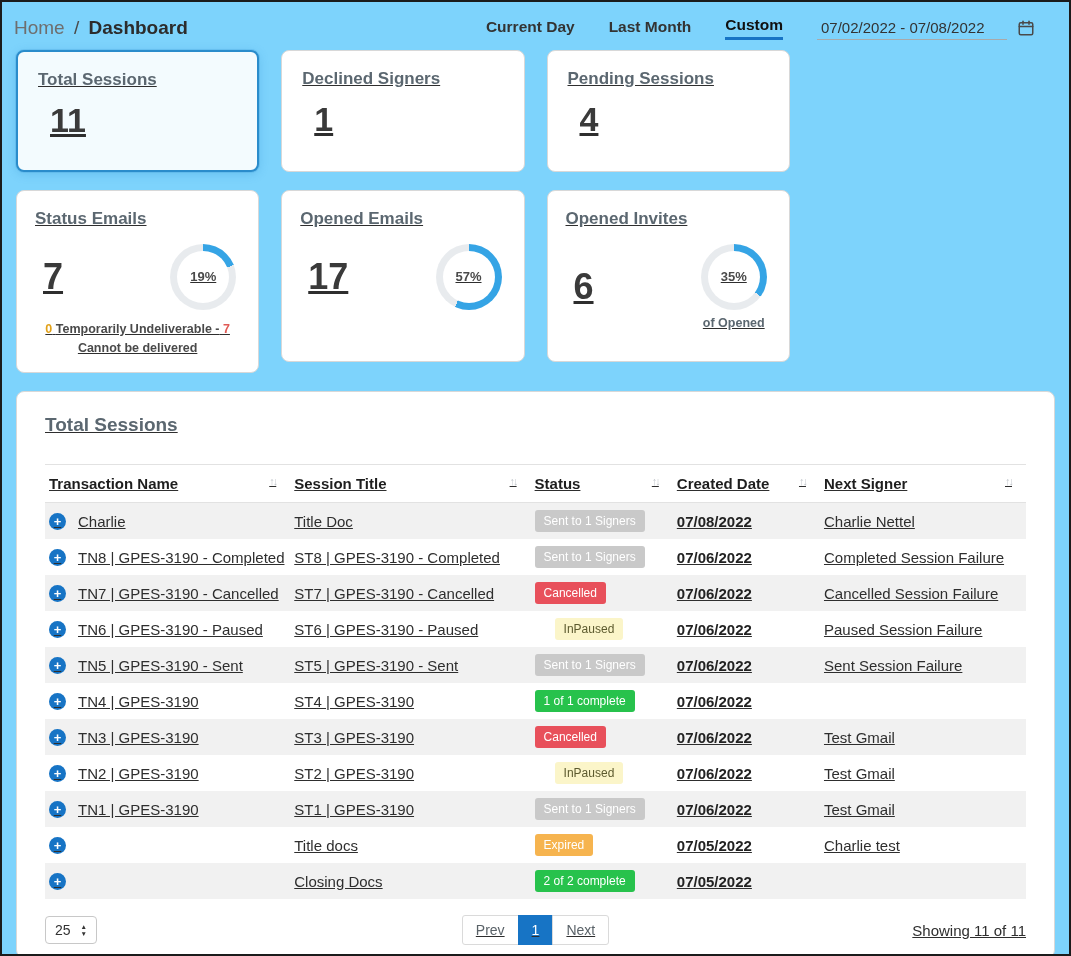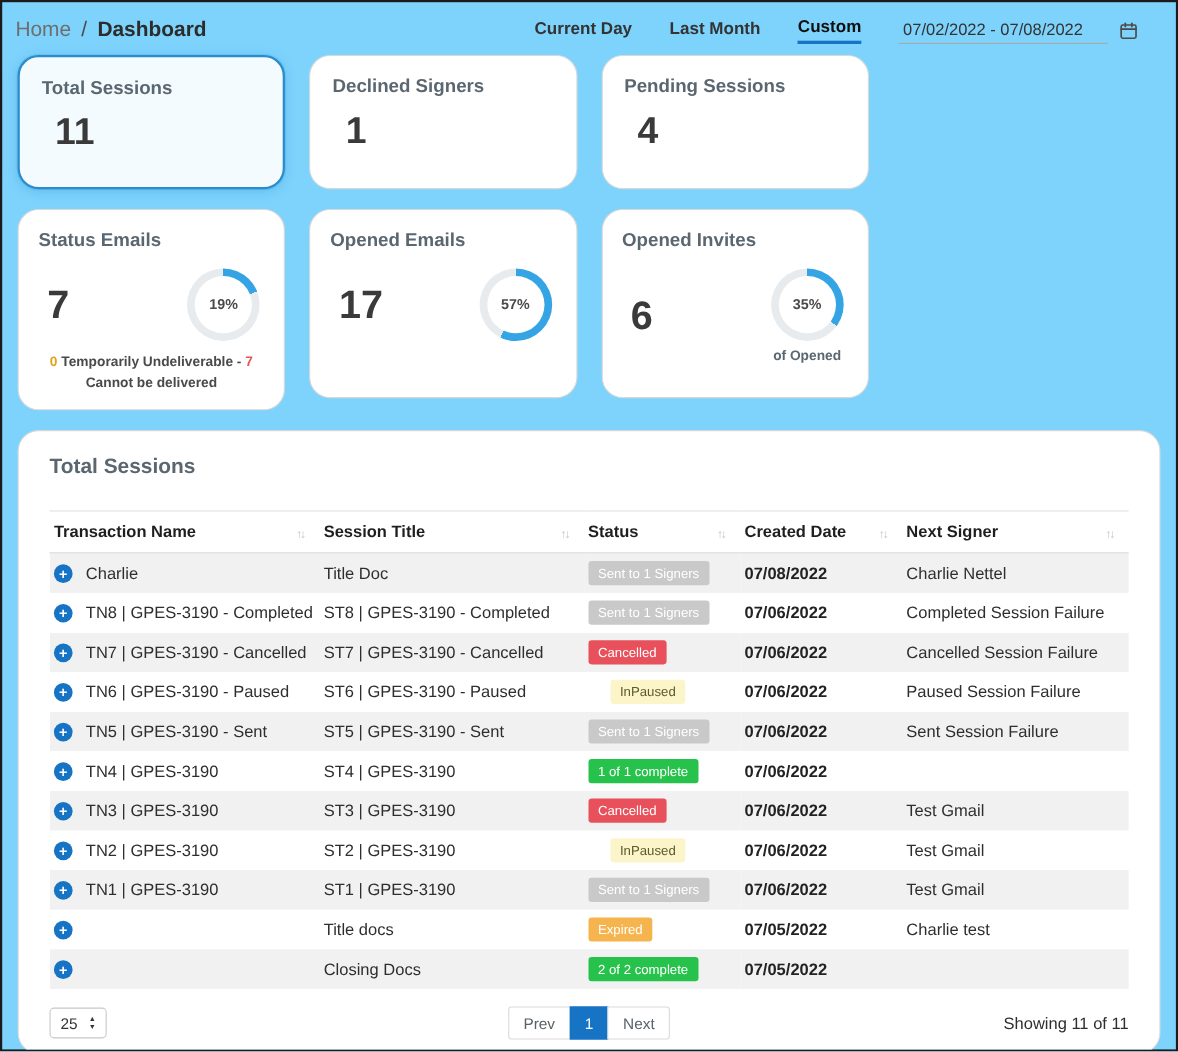--- a/index.html
+++ b/index.html
@@ -48,21 +48,22 @@
   .grid4 {
     display: grid;
     grid-template-columns: repeat(4, 1fr);
     gap: 22px;
     margin: 2px 14px 18px;
     align-items: start;
   }
   .card {
     background: #fff;
     border: 1px solid #d8d8d8;
-    border-radius: 19px;
+    border-radius: 8px;
+    text-decoration: underline;
   }
   .stat-card { height: 122px; padding: 16px 20px; cursor: pointer; }
   .stat-card.highlight {
     border: 2px solid #2a8ccb;
     background: #f3fbfe;
     box-shadow: 0 0 0 1px rgba(42,140,203,.18), 0 2px 10px rgba(42,140,203,.28);
   }
   .card-title { font-size: 17px; font-weight: 700; color: #5b6770; line-height: 1.45; }
   .stat-value { font-size: 34px; font-weight: 700; color: #3a3a3a; margin: 10px 0 0 12px; line-height: 1; }
 
@@ -109,21 +110,21 @@
   thead th {
     text-align: left;
     padding: 10px 10px 10px 4px;
     border-top: 1px solid #e2e2e2;
     border-bottom: 1px solid #e2e2e2;
     color: #1e1e1e;
     font-size: 15px;
     font-weight: 700;
     cursor: pointer;
   }
-  .th-inner { display: flex; align-items: flex-end; justify-content: space-between; }
+  .th-inner { display: flex; align-items: flex-start; justify-content: space-between; }
   .sort { color: #c2c7cc; font-size: 11px; letter-spacing: -2px; font-weight: 400; padding-right: 4px; }
   tbody tr:nth-child(odd) { background: #f1f1f1; }
   tbody td { padding: 7px 8px 7px 4px; color: #2e2e2e; overflow: hidden; white-space: nowrap; }
   .td-first { display: flex; align-items: center; gap: 12px; }
   .plus {
     flex: none;
     width: 17px; height: 17px;
     border-radius: 50%;
     background: #1774c5;
     color: #fff;

